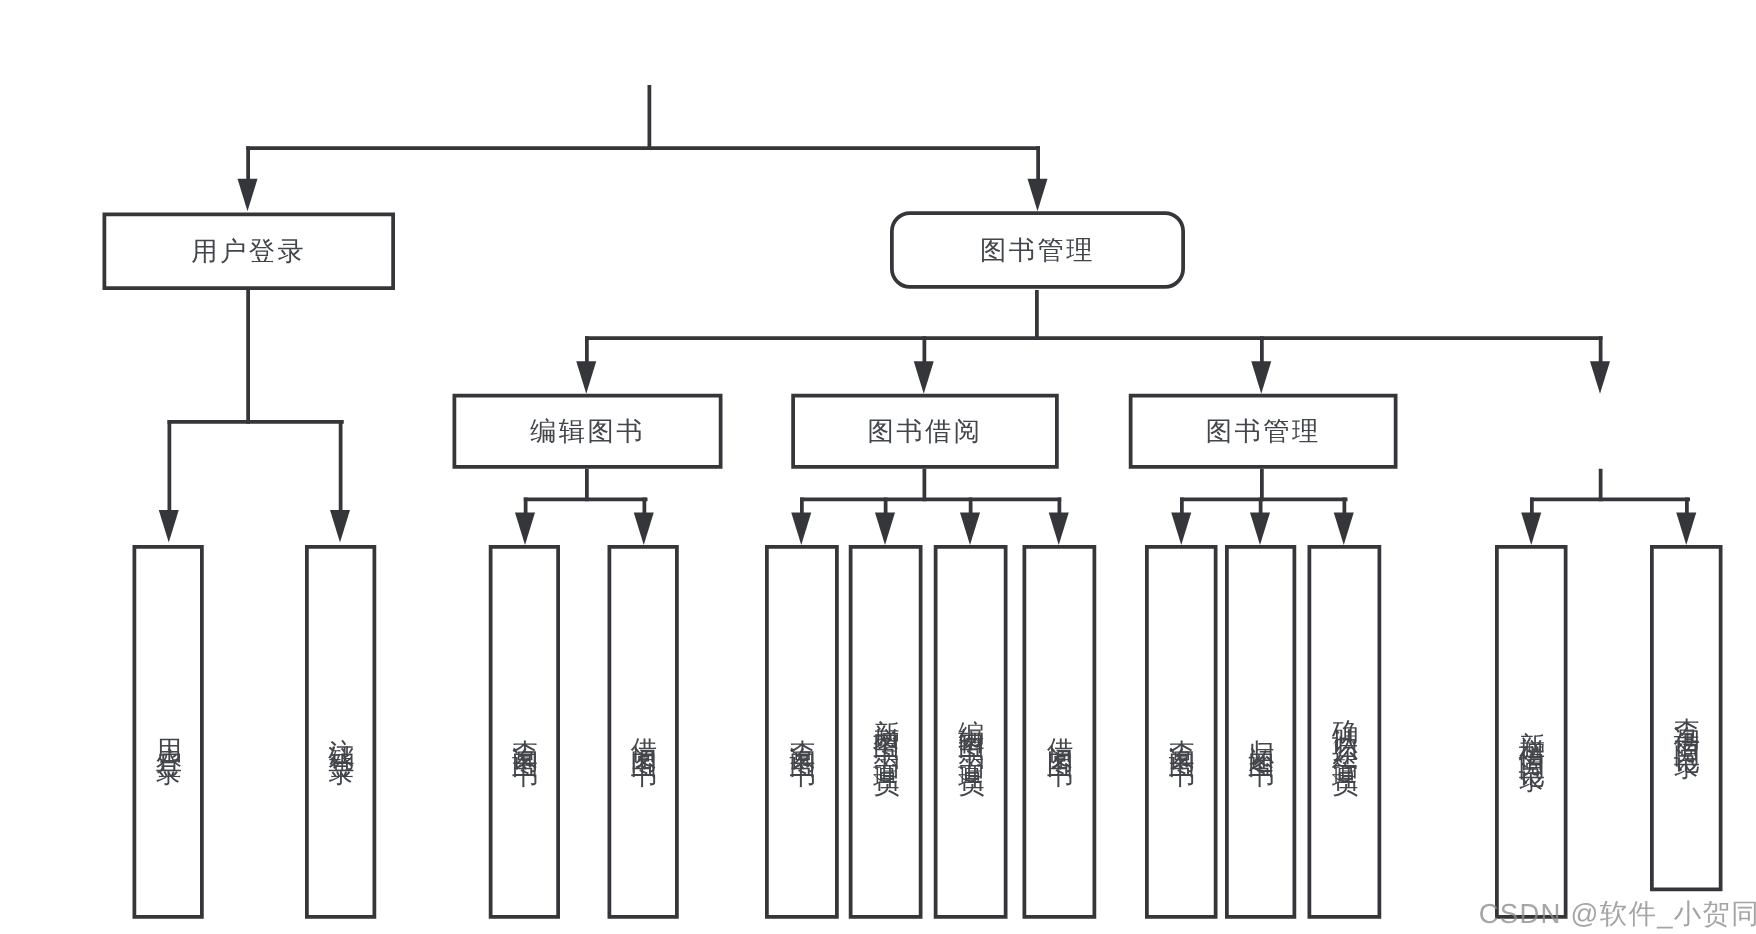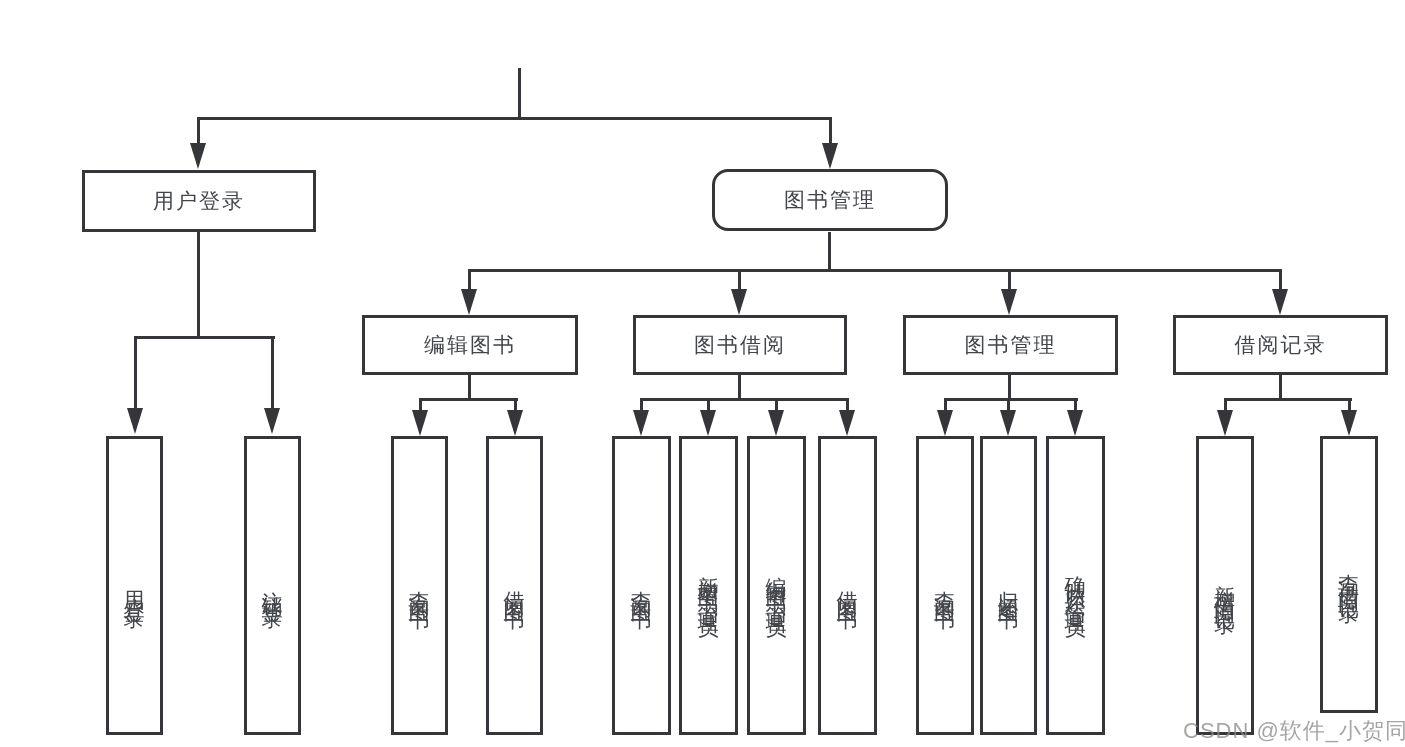--- a/index.html
+++ b/index.html
@@ -76,23 +76,20 @@
   </div>
 
   <div class="node" style="left:362px; top:315px; width:216px; height:60px;">
     <span>编辑图书</span>
   </div>
   <div class="node" style="left:633px; top:315px; width:214px; height:60px;">
     <span>图书借阅</span>
   </div>
   <div class="node" style="left:903px; top:315px; width:215px; height:60px;">
     <span>图书管理</span>
-  </div>
-  <div class="node" style="left:1173px; top:315px; width:215px; height:60px;">
-    <span>借阅记录</span>
   </div>
 
   <div class="vnode" style="left:106px; top:436px; width:57px; height:299px;">
     <span class="vtext">用户登录</span>
   </div>
   <div class="vnode" style="left:244px; top:436px; width:57px; height:299px;">
     <span class="vtext">注销登录</span>
   </div>
 
   <div class="vnode" style="left:391px; top:436px; width:57px; height:299px;">

